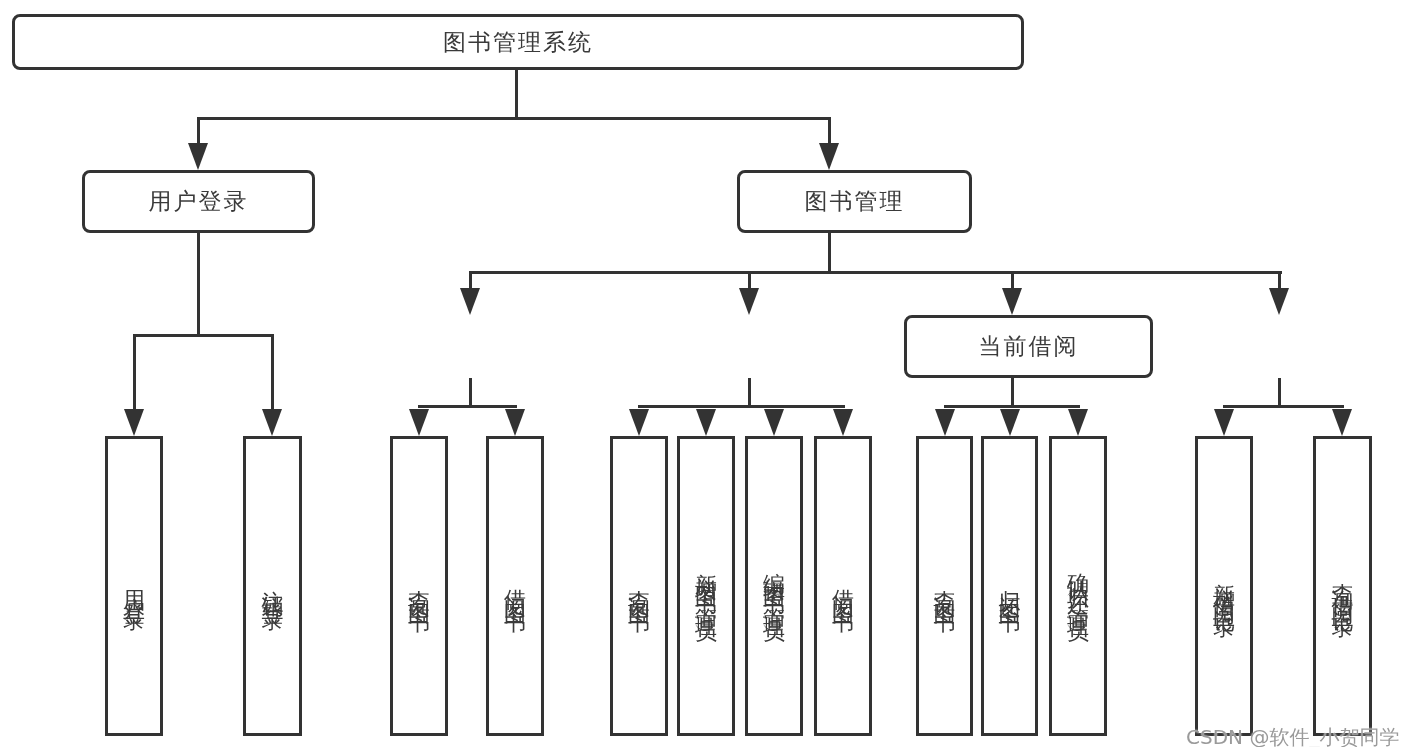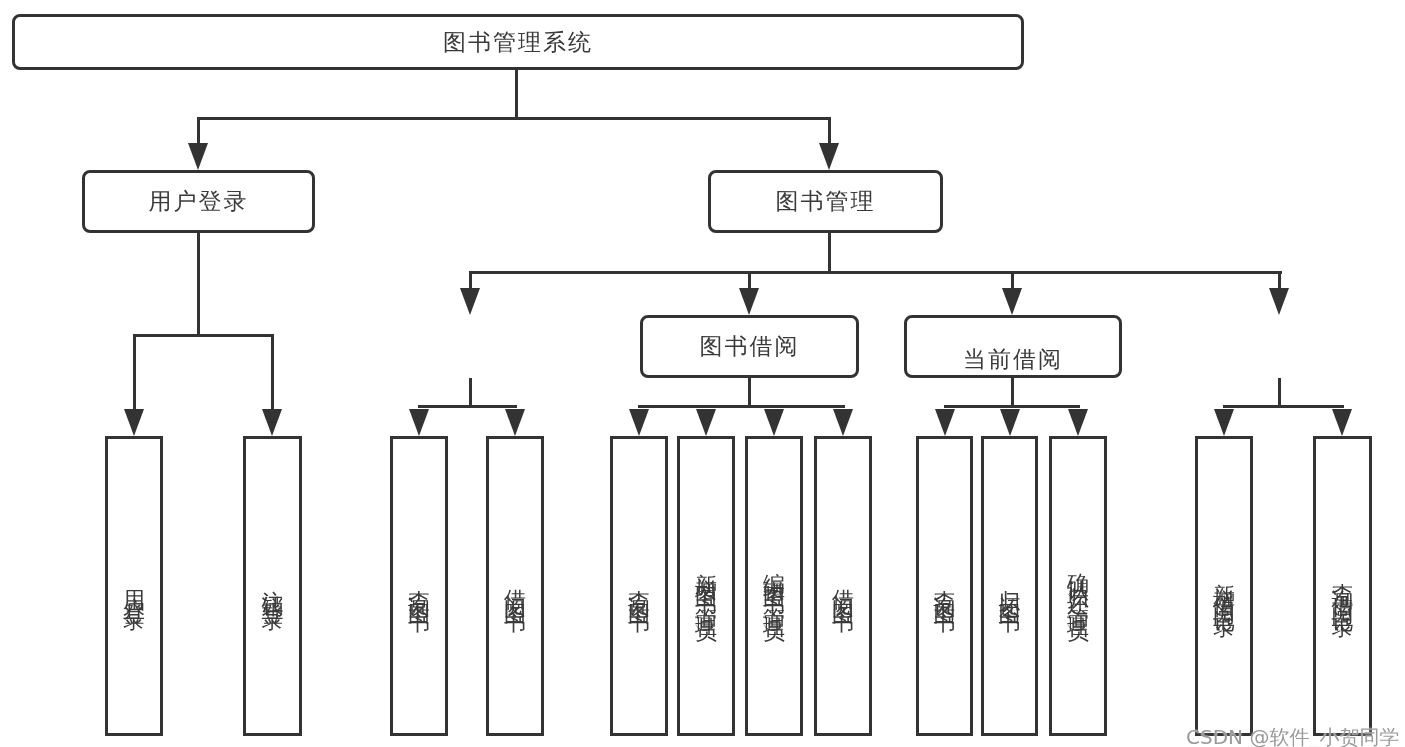--- a/index.html
+++ b/index.html
@@ -68,21 +68,21 @@
   <div class="vline" style="left:515px;top:70px;height:50px;"></div>
   <div class="hline" style="left:197px;top:117px;width:634px;"></div>
   <div class="vline" style="left:197px;top:117px;height:28px;"></div>
   <div class="arrow" style="left:188px;top:143px;"></div>
   <div class="vline" style="left:828px;top:117px;height:28px;"></div>
   <div class="arrow" style="left:819px;top:143px;"></div>
 
   <div class="box hbox" style="left:82px;top:170px;width:233px;height:63px;">
     <span>用户登录</span>
   </div>
-  <div class="box hbox" style="left:708px;top:170px;width:235px;height:63px;">
+  <div class="box hbox" style="left:737px;top:170px;width:235px;height:63px;">
     <span>图书管理</span>
   </div>
 
   <div class="vline" style="left:197px;top:233px;height:104px;"></div>
   <div class="hline" style="left:133px;top:334px;width:141px;"></div>
   <div class="vline" style="left:133px;top:334px;height:78px;"></div>
   <div class="arrow" style="left:124px;top:409px;"></div>
   <div class="vline" style="left:271px;top:334px;height:78px;"></div>
   <div class="arrow" style="left:262px;top:409px;"></div>
 
@@ -90,24 +90,21 @@
   <div class="hline" style="left:469px;top:271px;width:813px;"></div>
   <div class="vline" style="left:469px;top:271px;height:20px;"></div>
   <div class="arrow" style="left:460px;top:288px;"></div>
   <div class="vline" style="left:748px;top:271px;height:20px;"></div>
   <div class="arrow" style="left:739px;top:288px;"></div>
   <div class="vline" style="left:1011px;top:271px;height:20px;"></div>
   <div class="arrow" style="left:1002px;top:288px;"></div>
   <div class="vline" style="left:1278px;top:271px;height:20px;"></div>
   <div class="arrow" style="left:1269px;top:288px;"></div>
 
-  <div class="box hbox" style="left:640px;top:315px;width:219px;height:63px;">
-    <span>图书借阅</span>
-  </div>
-  <div class="box hbox" style="left:904px;top:315px;width:218px;height:63px;align-items:flex-end;">
+  <div class="box hbox" style="left:904px;top:315px;width:249px;height:63px;">
     <span>当前借阅</span>
   </div>
 
   <div class="vline" style="left:469px;top:378px;height:30px;"></div>
   <div class="hline" style="left:418px;top:405px;width:99px;"></div>
   <div class="arrow" style="left:409px;top:409px;"></div>
   <div class="arrow" style="left:505px;top:409px;"></div>
 
   <div class="vline" style="left:748px;top:378px;height:30px;"></div>
   <div class="hline" style="left:638px;top:405px;width:207px;"></div>

